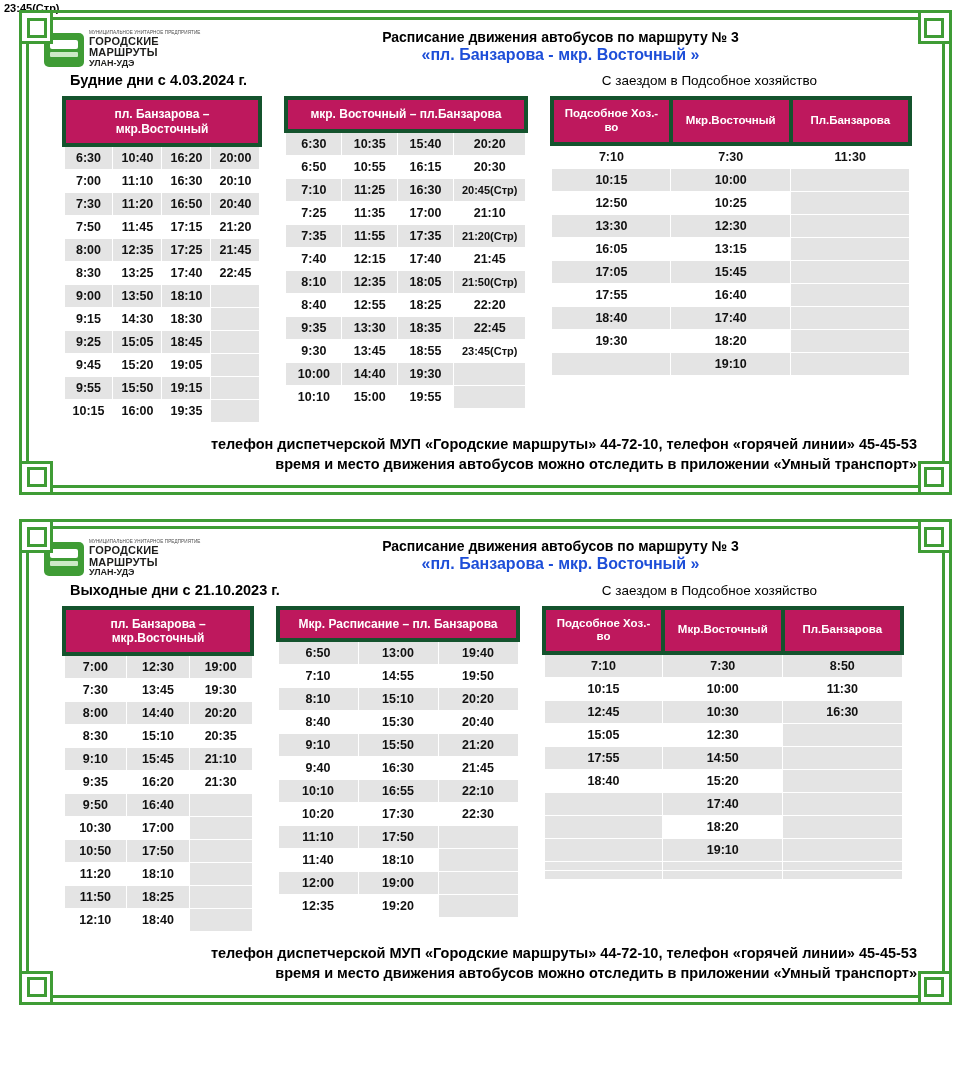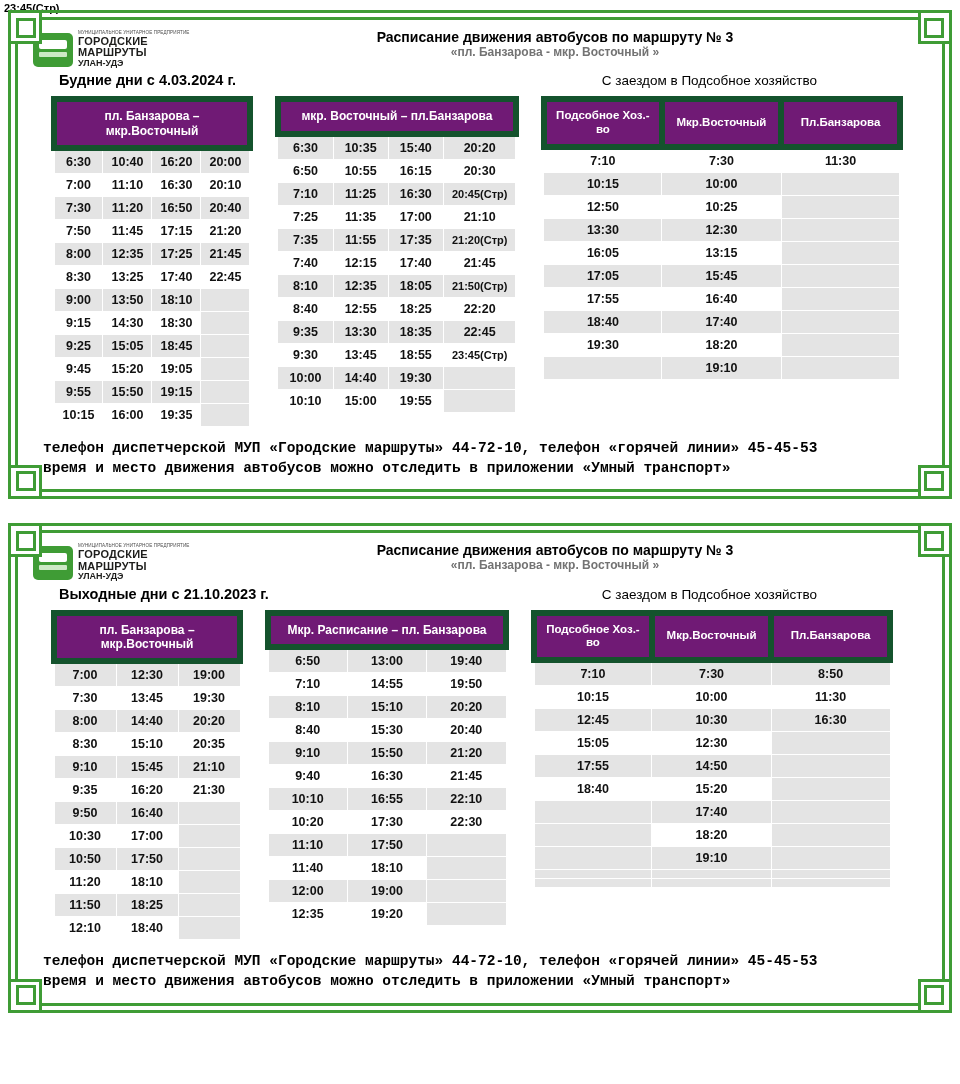--- a/index.html
+++ b/index.html
@@ -12,21 +12,21 @@
 
   .corner-mark {
     position: absolute; top: 2px; left: 4px;
     font-size: 11px; font-weight: bold; color: #000;
   }
 
   
   .poster {
     position: relative;
     width: 960px;
-    padding: 10px 0 0 0;
+    padding: 10px 0 0 11px;
   }
   .frame {
     position: relative;
     margin: 0 8px 0 8px;
     border: 3px solid #3f9c35;
     padding: 8px;
   }
   .frame::before {
     content: "";
     position: absolute; inset: 4px;
@@ -83,39 +83,39 @@
     position: absolute; left: 6px; right: 6px; top: 19px; height: 5px;
     background: #cde9c6; border-radius: 1px;
   }
   .logo-text { line-height: 1.05; }
   .logo-text .l1 { font-size: 11px; font-weight: bold; color: #1d1d1b; letter-spacing: .2px; }
   .logo-text .l0 { font-size: 4.6px; color: #4d4d4d; letter-spacing: .1px; white-space: nowrap; }
   .logo-text .l2 { font-size: 9px; font-weight: bold; color: #1d1d1b; }
 
   .title-wrap { flex: 1; text-align: center; padding-top: 2px; }
   .title-1 { font-size: 14px; font-weight: bold; color: #000; line-height: 1.15; }
-  .title-2 { font-size: 12px; font-weight: bold; color: #737373; line-height: 1.2; }
+  .title-2 { font-size: 16px; font-weight: bold; color: #1d4ed8; line-height: 1.2; }
 
   .sub-row {
     display: flex; align-items: flex-end; margin-top: 4px;
   }
   .sub-left { font-size: 14.5px; font-weight: bold; color: #000; padding-left: 26px; }
   .sub-right { font-size: 13.5px; font-weight: normal; color: #000; margin-left: auto; padding-right: 110px; }
 
   
   .tables { display: flex; gap: 22px; margin-top: 8px; padding-left: 18px; align-items: flex-start; }
 
   table { border-collapse: collapse; }
   .sched th {
-    background: #701a75;
+    background: #be185d;
     color: #ffffff;
     font-size: 12px;
     font-weight: bold;
     padding: 7px 6px;
-    border: 6px solid #14532d;
+    border: 4px solid #14532d;
     text-align: center;
     line-height: 1.2;
   }
   .sched td {
     font-size: 12.5px;
     font-weight: bold;
     color: #111;
     text-align: center;
     padding: 4px 8px;
     border: 1px solid #ffffff;
@@ -129,28 +129,27 @@
   .t1 { width: 192px; }
   .t1 td { width: 48px; }
   .t2 { width: 244px; }
   .t2 td { width: 61px; }
   .t3 { width: 362px; }
   .t3 th { font-size: 11.5px; }
   .t3 td { width: 120px; }
 
   
   .note {
-    text-align: left;
+    text-align: right;
     font-size: 14.5px;
     font-weight: bold;
     color: #000;
     line-height: 1.35;
     margin-top: 12px;
     padding: 0 10px;
-    font-family: Liberation Mono, monospace;
   }
 
   .spacer { height: 14px; }
 </style>
 </head>
 <body>
 
 <div class="corner-mark">23:45(Стр)</div>
 
 <div id="posters">

